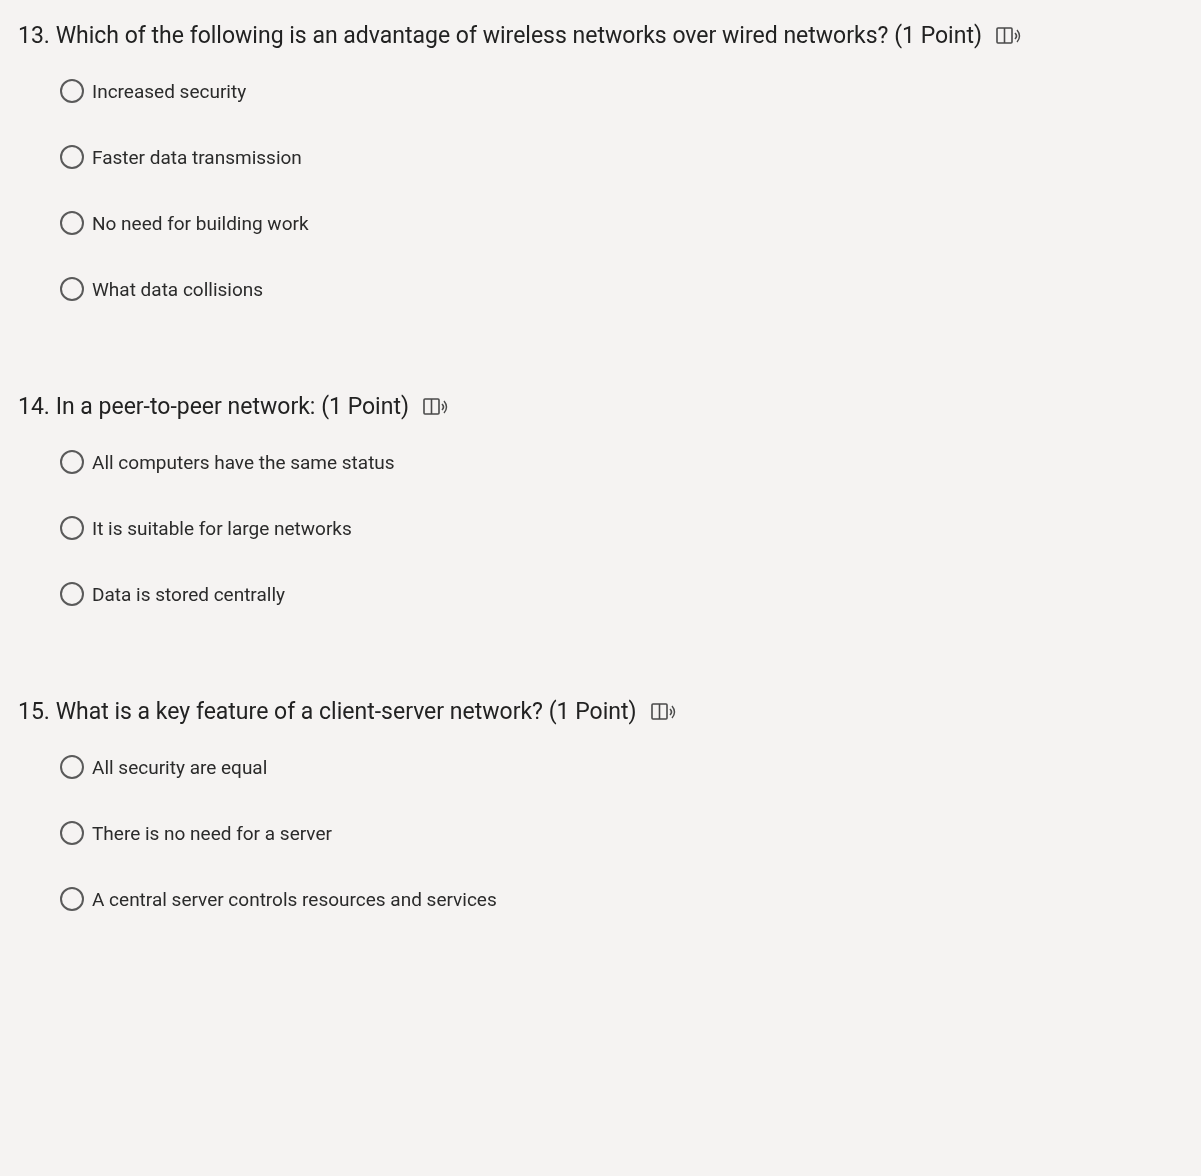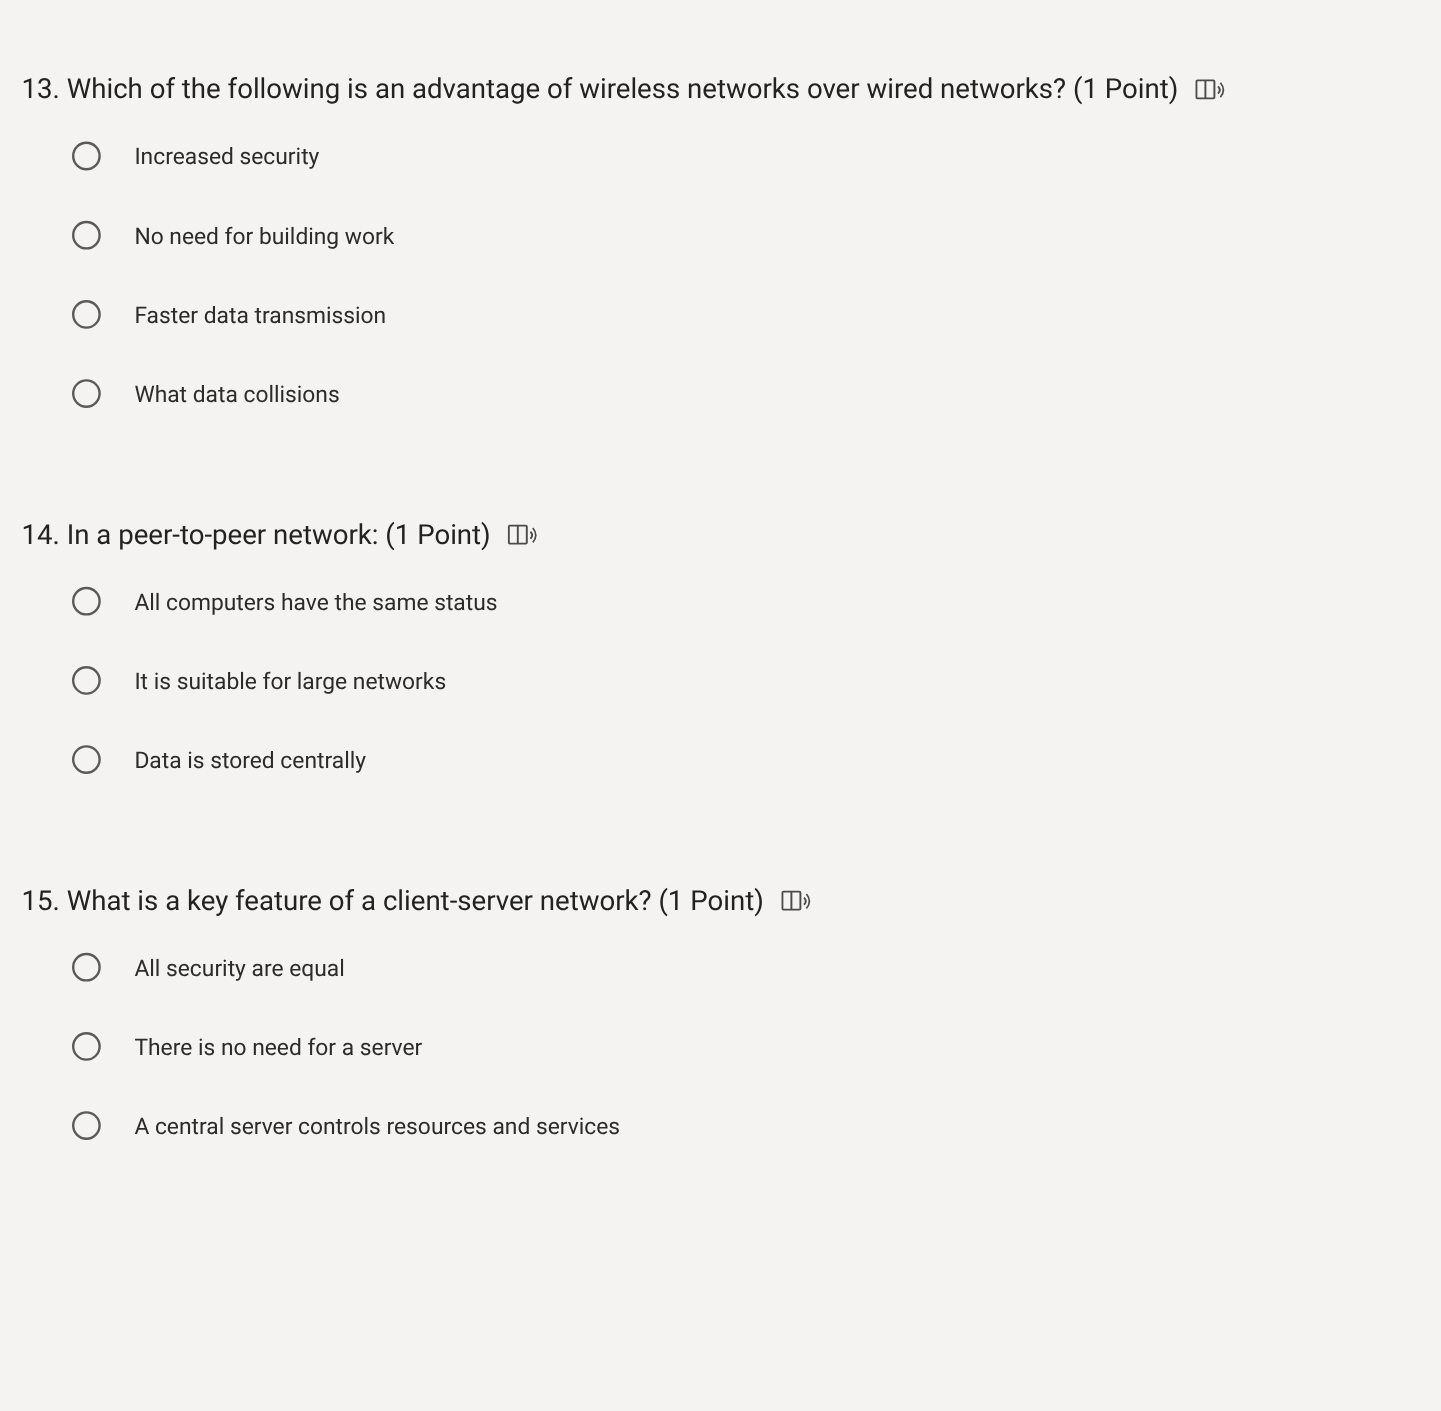--- a/index.html
+++ b/index.html
@@ -6,21 +6,21 @@
   html, body {
     margin: 0;
     padding: 0;
     width: 1201px;
     height: 1176px;
     font-family: "Segoe UI", -apple-system, BlinkMacSystemFont, Roboto, Arial, sans-serif;
     background: #f5f3f2;
     color: #2b2b2b;
   }
   .page {
-    padding: 59px 18px 0 18px;
+    padding: 20px 18px 0 18px;
     text-align: right;
   }
   .question-block {
     margin-bottom: 90px;
   }
   .question-block:last-child { margin-bottom: 24px; }
   .q-header {
     display: flex;
     align-items: center;
     gap: 14px;
@@ -38,21 +38,21 @@
     flex: 0 0 auto;
     cursor: pointer;
     color: #4a4a4a;
   }
   .options {
     padding-left: 42px;
   }
   .option-row {
     display: flex;
     align-items: center;
-    gap: 28px;
+    gap: 8px;
     margin-bottom: 42px;
     cursor: pointer;
   }
   .option-row:last-child { margin-bottom: 0; }
   .radio {
     width: 24px;
     height: 24px;
     border: 2px solid #5a5a5a;
     border-radius: 50%;
     flex: 0 0 auto;
@@ -84,25 +84,25 @@
         </svg>
       </span>
     </div>
     <div class="options">
       <div class="option-row">
         <span class="radio"></span>
         <span class="option-label">Increased security</span>
       </div>
       <div class="option-row">
         <span class="radio"></span>
-        <span class="option-label">No need for building work</span>
+        <span class="option-label">Faster data transmission</span>
       </div>
       <div class="option-row">
         <span class="radio"></span>
-        <span class="option-label">Faster data transmission</span>
+        <span class="option-label">No need for building work</span>
       </div>
       <div class="option-row">
         <span class="radio"></span>
         <span class="option-label">What data collisions</span>
       </div>
     </div>
   </div>
 
   <div class="question-block">
     <div class="q-header">

